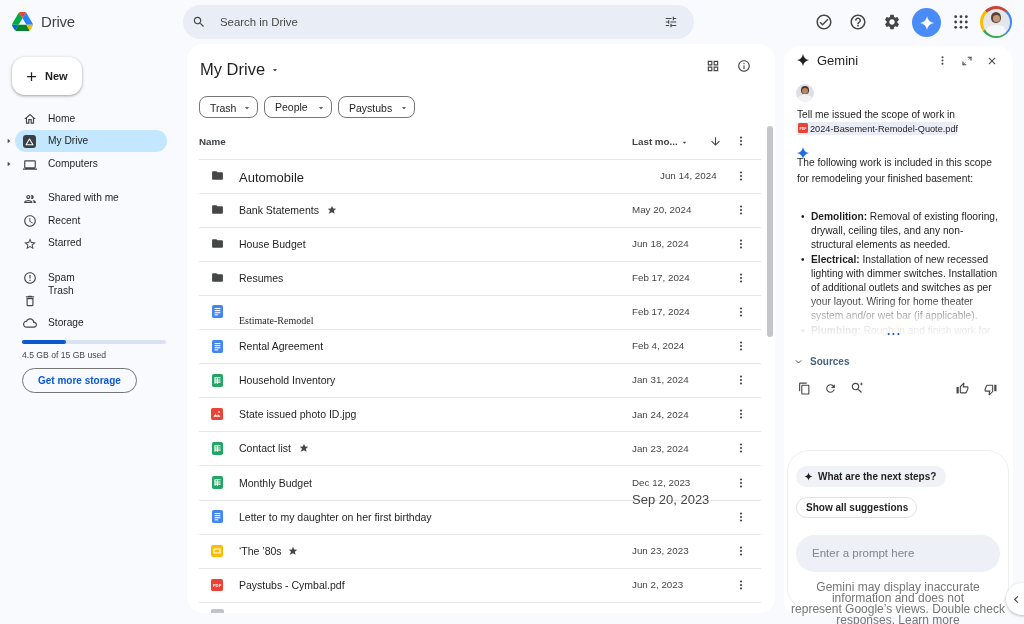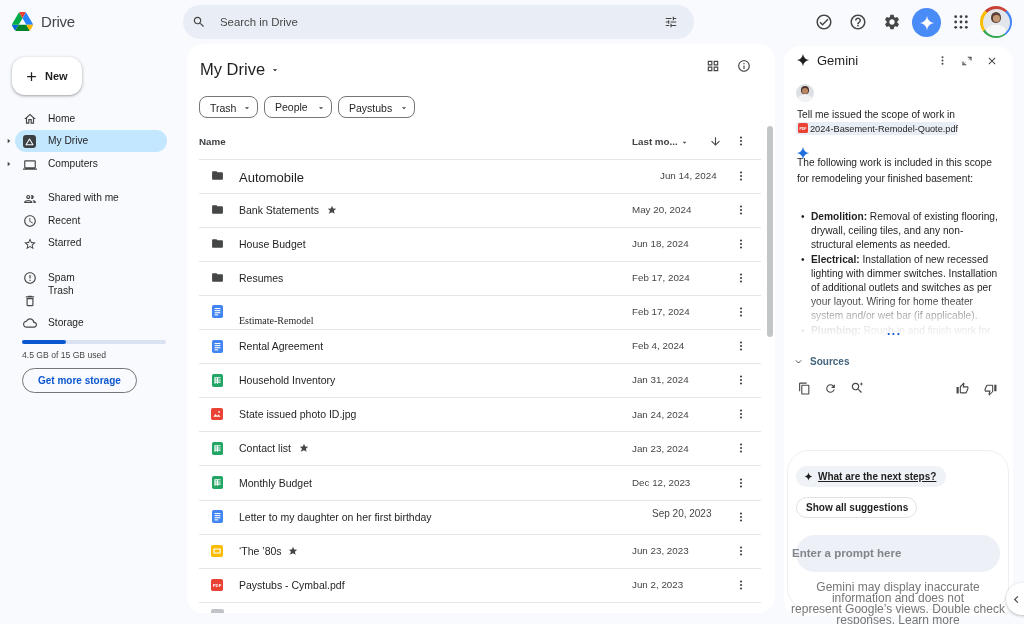--- a/index.html
+++ b/index.html
@@ -292,21 +292,21 @@
   </svg>
 <div class="abs" style="left:199px;top:499.5px;width:562px;height:1px;background:#e4e6e9;"></div>
 <svg class="abs" style="left:212px;top:510.0px;" width="11" height="13" viewBox="0 0 11 13">
     <rect width="11" height="13" rx="1.8" fill="#4285f4"></rect>
     <rect x="2.6" y="3" width="5.8" height="1.1" fill="#fff"></rect>
     <rect x="2.6" y="5.1" width="5.8" height="1.1" fill="#fff"></rect>
     <rect x="2.6" y="7.2" width="5.8" height="1.1" fill="#fff"></rect>
     <rect x="2.6" y="9.3" width="3.6" height="1.1" fill="#fff"></rect>
   </svg>
 <div class="abs" style="left:239px;top:510.5px;font-size:10.5px;color:#1f1f1f;">Letter to my daughter on her first birthday</div>
-<div class="abs" style="left:632px;top:508px;font-size:10px;color:#444746;margin-left:20px;">Sep 20, 2023</div>
+<div class="abs" style="left:632px;top:492px;font-size:13px;color:#444746;">Sep 20, 2023</div>
 <svg class="abs" style="left:735px;top:510.5px;" width="12" height="12" viewBox="0 0 24 24" fill="#444746">
     <circle cx="12" cy="5" r="2.2"></circle>
     <circle cx="12" cy="12" r="2.2"></circle>
     <circle cx="12" cy="19" r="2.2"></circle>
   </svg>
 <div class="abs" style="left:199px;top:533.6px;width:562px;height:1px;background:#e4e6e9;"></div>
 <svg class="abs" style="left:211px;top:544.6px;" width="12" height="12" viewBox="0 0 12 12">
     <rect width="12" height="12" rx="1.8" fill="#fbbc04"></rect>
     <path fill="#fff" d="M2.4 3.4v5.2h7.2V3.4H2.4zm1.2 1.2h4.8v2.8H3.6V4.6z"></path>
   </svg>
@@ -393,22 +393,22 @@
     <path d="M23 10c0-1.1-.9-2-2-2h-6.31l.95-4.57.03-.32c0-.41-.17-.79-.44-1.06L14.17 1 7.59 7.59C7.22 7.95 7 8.45 7 9v10c0 1.1.9 2 2 2h9c.83 0 1.54-.5 1.84-1.22l3.02-7.05c.09-.23.14-.47.14-.73v-2zm-2 2l-3 7H9V9l4.34-4.34L12.23 10H21v2zM1 9h4v12H1z"></path>
   </svg>
 <svg class="abs" style="left:984px;top:382.5px;" width="13" height="13" viewBox="0 0 24 24" fill="#444746">
     <path d="M1 14c0 1.1.9 2 2 2h6.31l-.95 4.57-.03.32c0 .41.17.79.44 1.06L9.83 23l6.58-6.59c.37-.36.59-.86.59-1.41V5c0-1.1-.9-2-2-2H6c-.83 0-1.54.5-1.84 1.22l-3.02 7.05c-.09.23-.14.47-.14.73v2zm2-2l3-7h9v10.66L10.66 20l.9-4.34.67-1.66H3v-2zM19 3h4v12h-4z"></path>
   </svg>
 <div class="abs" style="left:787px;top:450px;width:222px;height:160px;border-radius:22px;background:#ffffff;border:1px solid #edeff2;"></div>
 <div class="abs" style="left:796px;top:466px;width:150px;height:21px;border-radius:11px;background:#eff2f6;"></div>
 <svg class="abs" style="left:804px;top:472px;" width="9" height="9" viewBox="0 0 24 24" fill="#1f1f1f">
     <path d="M12 1.5c.9 5.8 4.7 9.6 10.5 10.5-5.8.9-9.6 4.7-10.5 10.5C11.1 16.7 7.3 12.9 1.5 12 7.3 11.1 11.1 7.3 12 1.5z"></path>
   </svg>
-<div class="abs" style="left:818px;top:471px;font-size:10px;font-weight:bold;color:#1f1f1f;text-decoration:underline;">What are the next steps?</div>
+<div class="abs" style="left:818px;top:471px;font-size:10px;font-weight:bold;color:#1f1f1f;">What are the next steps?</div>
 <div class="abs" style="left:796px;top:496.5px;width:121px;height:21px;border-radius:11px;background:#ffffff;border:1px solid #dfe1e5;"></div>
 <div class="abs" style="left:806px;top:501.5px;font-size:10px;font-weight:bold;color:#1f1f1f;">Show all suggestions</div>
 <div class="abs" style="left:796px;top:535px;width:204px;height:37px;border-radius:19px;background:#edf0f6;"></div>
-<div class="abs" style="left:792px;top:547px;font-size:11.5px;color:#80868b;font-weight:bold;">Enter a prompt here</div>
+<div class="abs" style="left:812px;top:547px;font-size:11.5px;color:#80868b;">Enter a prompt here</div>
 <div class="abs" style="left:787px;top:582px;width:222px;text-align:center;font-size:12px;color:#747775;line-height:11px;">Gemini may display inaccurate information and does not<br>represent Google’s views. Double check responses. <span style="text-decoration:underline;">Learn more</span></div>
 <div class="abs" style="left:1006px;top:583px;width:32px;height:32px;border-radius:50%;background:#ffffff;box-shadow:0 1px 3px rgba(60,64,67,.35);"></div>
 <svg class="abs" style="left:1011px;top:593.5px;" width="11" height="11" viewBox="0 0 24 24" fill="none" stroke="#444746" stroke-width="2.4">
     <path d="M15 5l-7 7 7 7"></path>
   </svg>
 
 </body></html>

